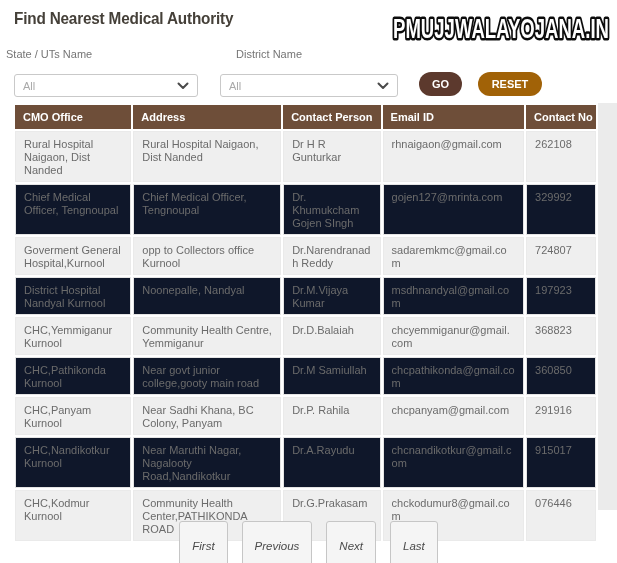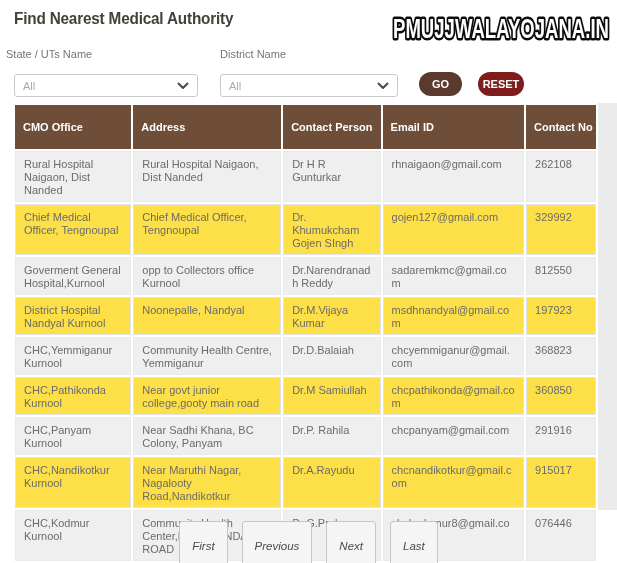--- a/index.html
+++ b/index.html
@@ -25,65 +25,65 @@
     font-family: "Liberation Sans", sans-serif;
     font-weight: bold;
     paint-order: stroke fill;
   }
 
   .field-label {
     position: absolute; top: 48px;
     font-size: 11px; color: #757575;
   }
   .lbl-state { left: 6px; }
-  .lbl-district { left: 220px; }
+  .lbl-district { left: 236px; }
 
   .select {
     position: absolute; top: 74px; height: 23px;
     border: 1px solid #c9c9c9; border-radius: 3px; background: #fff;
     display: flex; align-items: center; justify-content: space-between;
     padding: 0 8px; cursor: pointer;
   }
   .sel-state { left: 14px; width: 184px; }
   .sel-district { left: 220px; width: 178px; }
   .select .sel-value { font-size: 11px; color: #a9a9a9; }
   .select svg { flex: 0 0 auto; }
 
   .pill-btn {
     position: absolute; top: 72px; height: 24px;
     border: none; border-radius: 12px; color: #ffffff;
     font-family: "Liberation Sans", sans-serif;
     font-size: 11px; font-weight: bold; cursor: pointer;
     display: flex; align-items: center; justify-content: center;
   }
   .btn-go { left: 419px; width: 43px; background: #5c392d; }
-  .btn-reset { left: 478px; width: 46px; background: #7f1d1d; }
+  .btn-reset { left: 478px; width: 64px; background: #a16207; }
 
   .table-wrap { position: absolute; left: 13px; top: 103px; width: 585px; }
   .side-gutter {
     position: absolute; left: 598px; top: 103px; width: 19px; height: 407px;
     background: #ebebeb;
   }
 
   table {
     width: 100%;
     border-collapse: separate; border-spacing: 2px;
     table-layout: fixed;
   }
   col.c1 { width: 20.3%; } col.c2 { width: 25.8%; } col.c3 { width: 17.0%; }
   col.c4 { width: 24.7%; } col.c5 { width: 12.2%; }
   th {
     background: #6e4e39; color: #ffffff;
     font-size: 11px; font-weight: bold; text-align: left;
-    padding: 16px 8px; white-space: nowrap; overflow: hidden;
+    padding: 6px 8px; white-space: nowrap; overflow: hidden;
   }
   td {
     font-size: 11px; color: #6b6b6b; line-height: 13px;
     padding: 6px 8px 4px; vertical-align: top;
-    border: 1px solid #e4e4e4; background: #fde047;
+    border: 1px solid #e4e4e4; background: #0f172a;
     word-wrap: break-word;
   }
   tbody tr:nth-child(odd) td { background: #efefef; border-color: #eaeaea; }
 
   .pagination {
     position: absolute; left: 0; top: 521px; width: 617px;
     display: flex; justify-content: center; gap: 14px;
   }
   .page-btn {
     background: #f5f5f5; border: 1px solid #c6c6c6; border-radius: 3px;
@@ -150,29 +150,29 @@
             <td>Rural Hospital Naigaon, Dist Nanded</td>
             <td>Rural Hospital Naigaon, Dist Nanded</td>
             <td>Dr H R Gunturkar</td>
             <td>rhnaigaon@gmail.com</td>
             <td>262108</td>
           </tr>
           <tr>
             <td>Chief Medical Officer, Tengnoupal</td>
             <td>Chief Medical Officer, Tengnoupal</td>
             <td>Dr. Khumukcham Gojen SIngh</td>
-            <td>gojen127@gmail.com</td>
+            <td>gojen127@mrinta.com</td>
             <td>329992</td>
           </tr>
           <tr>
             <td>Goverment General Hospital,Kurnool</td>
             <td>opp to Collectors office Kurnool</td>
             <td>Dr.Narendranadh Reddy</td>
             <td>sadaremkmc@gmail.com</td>
-            <td>812550</td>
+            <td>724807</td>
           </tr>
           <tr>
             <td>District Hospital Nandyal Kurnool</td>
             <td>Noonepalle, Nandyal</td>
             <td>Dr.M.Vijaya Kumar</td>
             <td>msdhnandyal@gmail.com</td>
             <td>197923</td>
           </tr>
           <tr>
             <td>CHC,Yemmiganur Kurnool</td>

